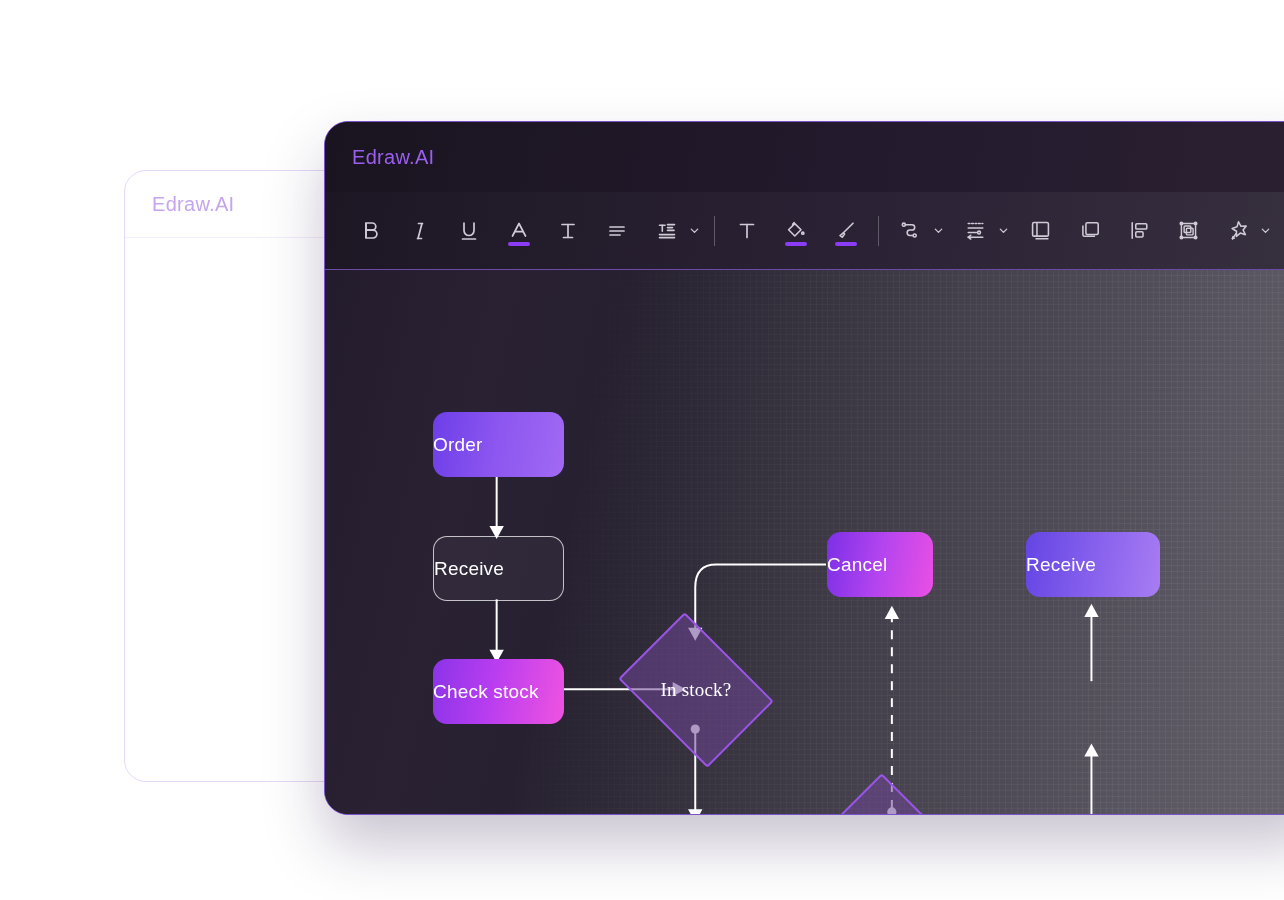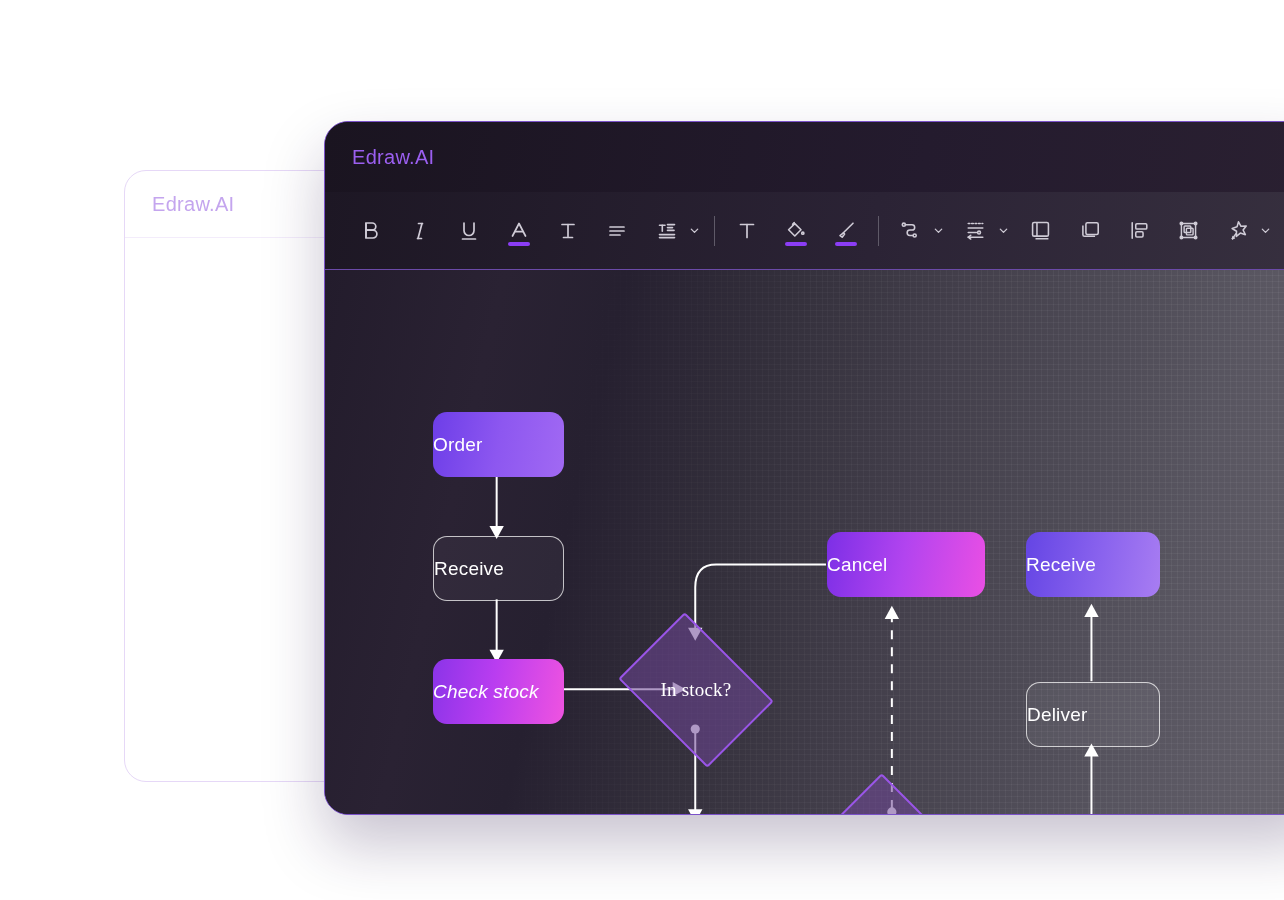--- a/index.html
+++ b/index.html
@@ -381,42 +381,39 @@
       </svg>
 
       <div class="node n-order" style="left:108px; top:142px; width:131px; height:65px;">
         <span>Order</span>
       </div>
 
       <div class="node n-receive-out" style="left:108px; top:266px; width:131px; height:65px;">
         <span>Receive</span>
       </div>
 
-      <div class="node n-check-stock" style="left:108px; top:389px; width:131px; height:65px;font-style:italic;">
+      <div class="node n-check-stock" style="left:108px; top:389px; width:131px; height:65px;">
         <span>Check stock</span>
       </div>
 
       <div class="diamond" style="left:308px; top:373px; width:126px; height:94px;">
         <div class="shape"></div>
         <div class="dlabel">In stock?</div>
       </div>
 
-      <div class="node n-cancel" style="left:502px; top:262px; width:158px; height:65px;">
+      <div class="node n-cancel" style="left:502px; top:262px; width:106px; height:65px;">
         <span>Cancel</span>
       </div>
 
       <div class="diamond" style="left:505px; top:534px; width:126px; height:94px;">
         <div class="shape"></div>
         <div class="dlabel">Card
 valid?</div>
       </div>
 
-      <div class="node n-deliver" style="left:701px; top:412px; width:134px; height:65px;">
-        <span>Deliver</span>
-      </div>
 
       <div class="node n-receive2" style="left:701px; top:262px; width:134px; height:65px;">
         <span>Receive</span>
       </div>
 
     </div>
   </div>
 </div>
 
 </body></html>

